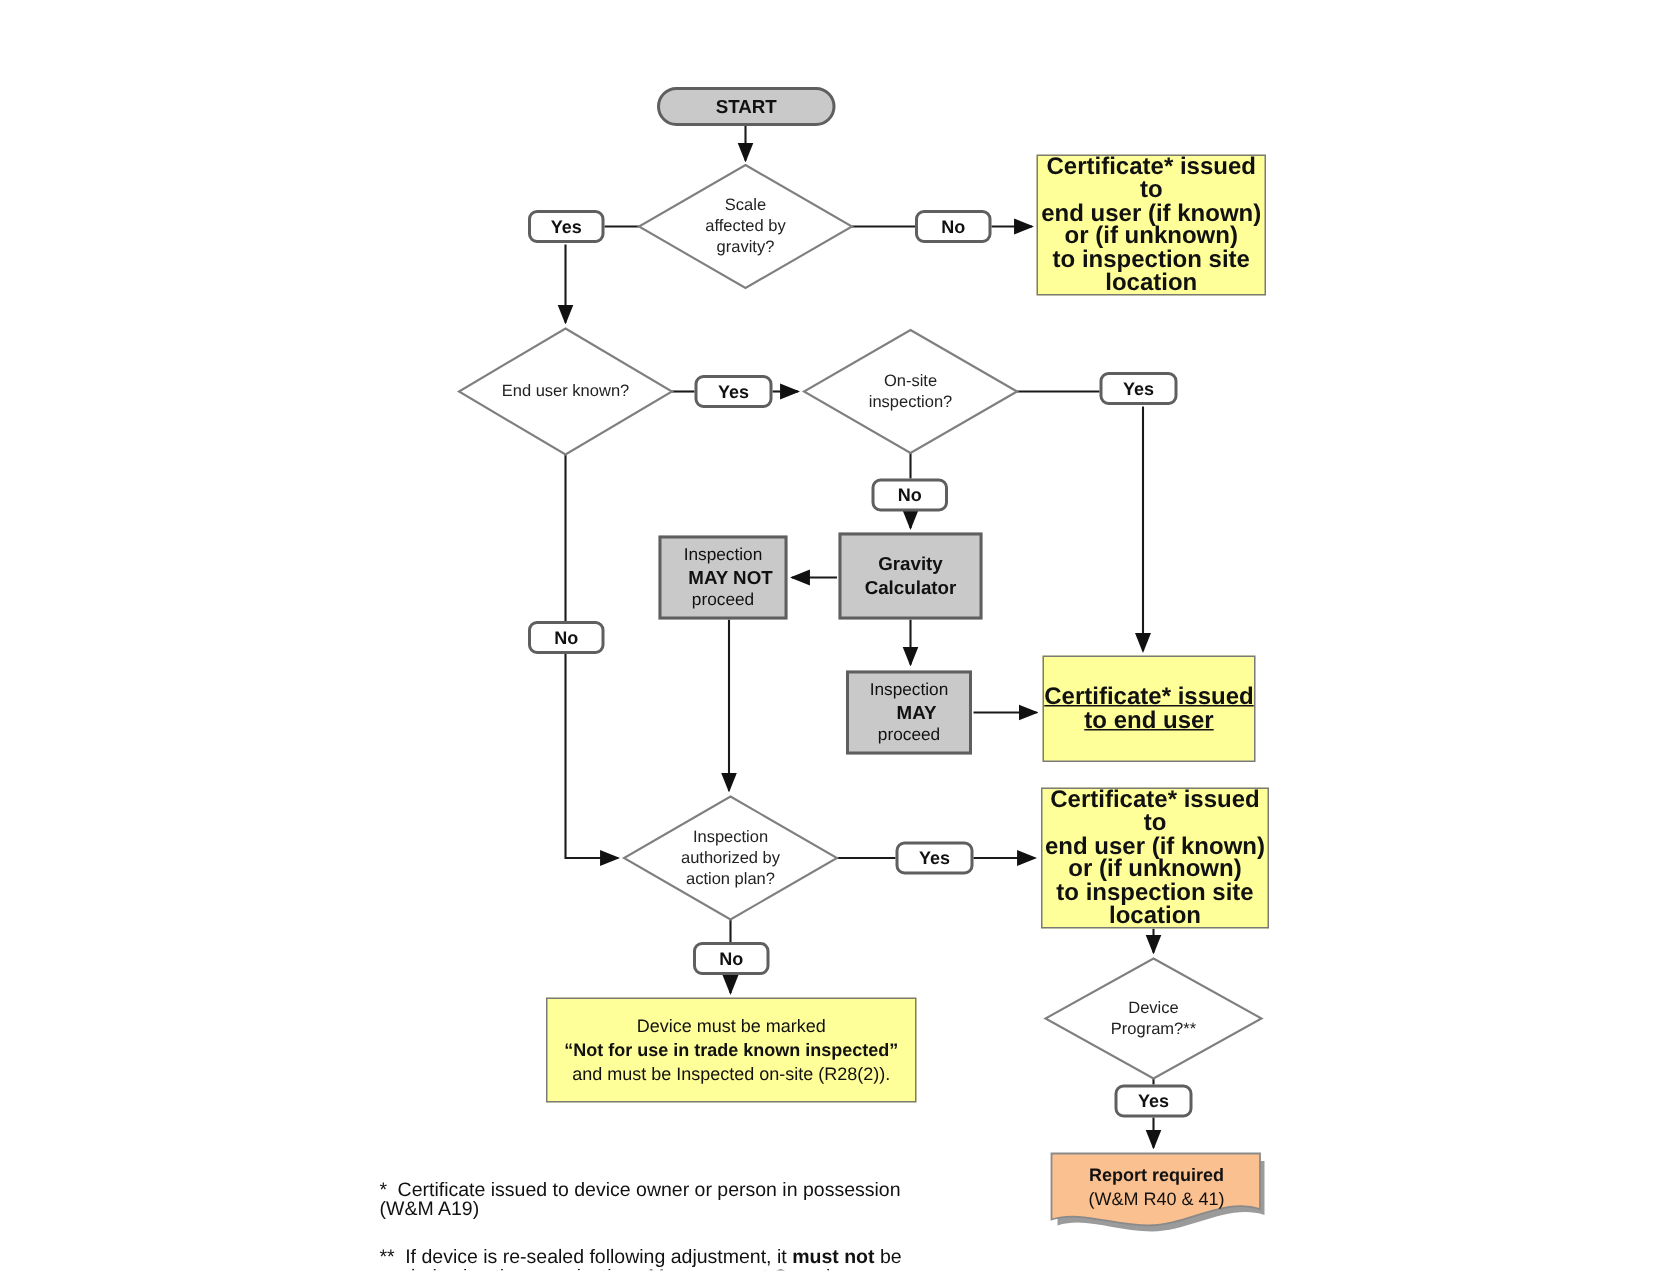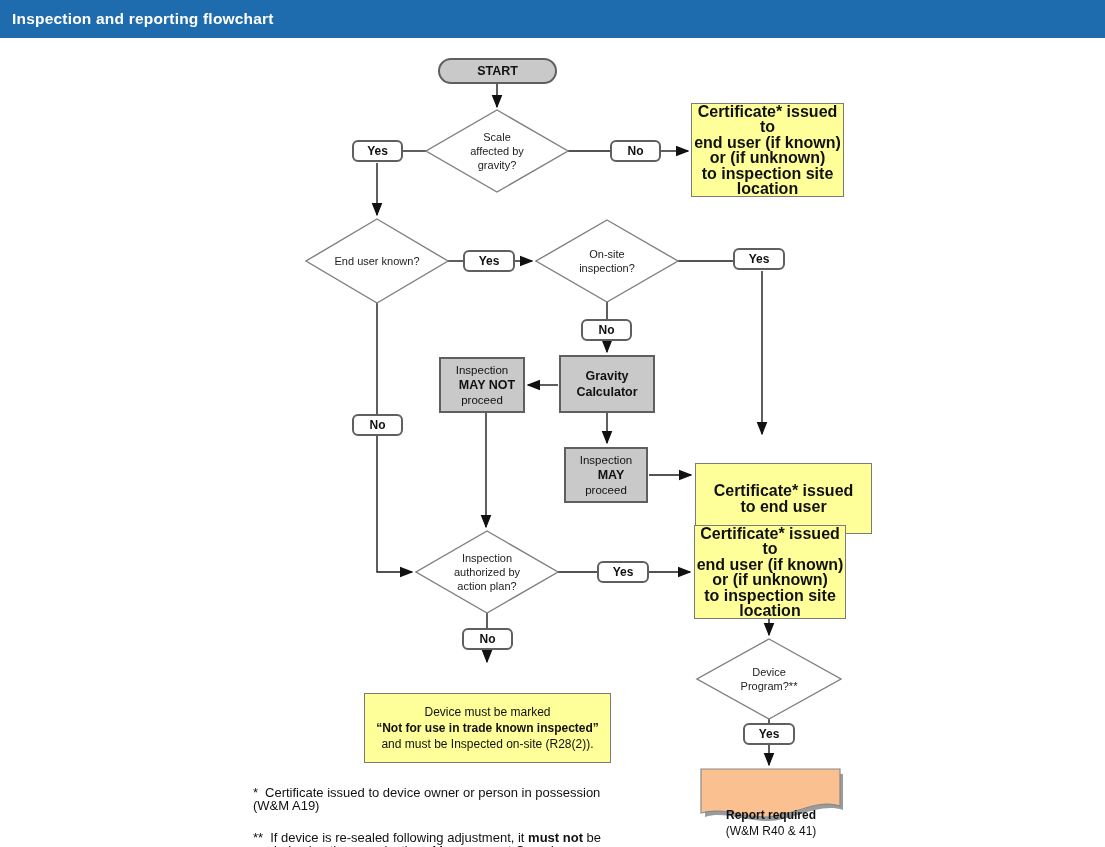--- a/index.html
+++ b/index.html
@@ -33,34 +33,31 @@
   .process.square{flex-direction:column;font-size:11.5px;line-height:15px;}
   .process.square .em{font-weight:bold;font-size:12.5px;padding-left:10px;}
   .note{background:var(--note-yellow);border:1.5px solid #7A7A7A;font-weight:bold;
         font-size:16px;line-height:15.5px;}
   .note.plain{font-weight:normal;flex-direction:column;font-size:12px;line-height:16px;}
   .note.plain .em{font-weight:bold;}
   .dtext{position:absolute;text-align:center;white-space:pre-line;font-size:11px;
         line-height:14px;color:#222;}
   .report-text{position:absolute;display:flex;flex-direction:column;align-items:center;
         justify-content:flex-start;text-align:center;font-size:12px;line-height:15.5px;}
-  .report-text .em{font-weight:bold;margin-top:32px;}
+  .report-text .em{font-weight:bold;}
 
   .footnote{position:absolute;font-size:13px;line-height:13px;color:#111;}
   .footnote .marker{display:inline-block;margin-right:7px;}
   .footnote .em{font-weight:bold;}
 </style>
 </head>
 <body>
 
 <div class="stage">
 
-  <div class="header">
-    <span class="title">Inspection and reporting flowchart</span>
-  </div>
 
   <svg class="layer" viewBox="0 0 1105 847" xmlns="http://www.w3.org/2000/svg">
     <defs>
       <marker id="arw" viewBox="0 0 10 8" refX="9" refY="4" markerWidth="9.5" markerHeight="8" orient="auto-start-reverse">
         <path d="M0,0 L10,4 L0,8 Z" fill="#111"></path>
       </marker>
     </defs>
 
     <line class="edge" x1="497" y1="84" x2="497" y2="107" marker-end="url(#arw)"></line>
     <line class="edge" x1="426" y1="151" x2="403" y2="151"></line>
@@ -135,30 +132,30 @@
     <span class="em">MAY</span>
     <span>proceed</span>
   </div>
 
   <div class="node note" style="left:691px;top:103px;width:153px;height:94px;">Certificate* issued to
 end user (if known)
 or (if unknown)
 to inspection site
 location</div>
 
-  <div class="node note" style="left:695px;top:463px;width:177px;height:71px;">Certificate* issued
+  <div class="node note" style="left:695px;top:437px;width:142px;height:71px;text-decoration:underline;">Certificate* issued
 to end user</div>
 
   <div class="node note" style="left:694px;top:525px;width:152px;height:94px;">Certificate* issued to
 end user (if known)
 or (if unknown)
 to inspection site
 location</div>
 
-  <div class="node note plain" style="left:364px;top:665px;width:247px;height:70px;margin-top:28px;">
+  <div class="node note plain" style="left:364px;top:665px;width:247px;height:70px;">
     <span>Device must be marked</span>
     <span class="em">“Not for use in trade known inspected”</span>
     <span>and must be Inspected on-site (R28(2)).</span>
   </div>
 
   <div class="report-text" style="left:702px;top:776px;width:138px;">
     <span class="em">Report required</span>
     <span>(W&amp;M R40 &amp; 41)</span>
   </div>
 

